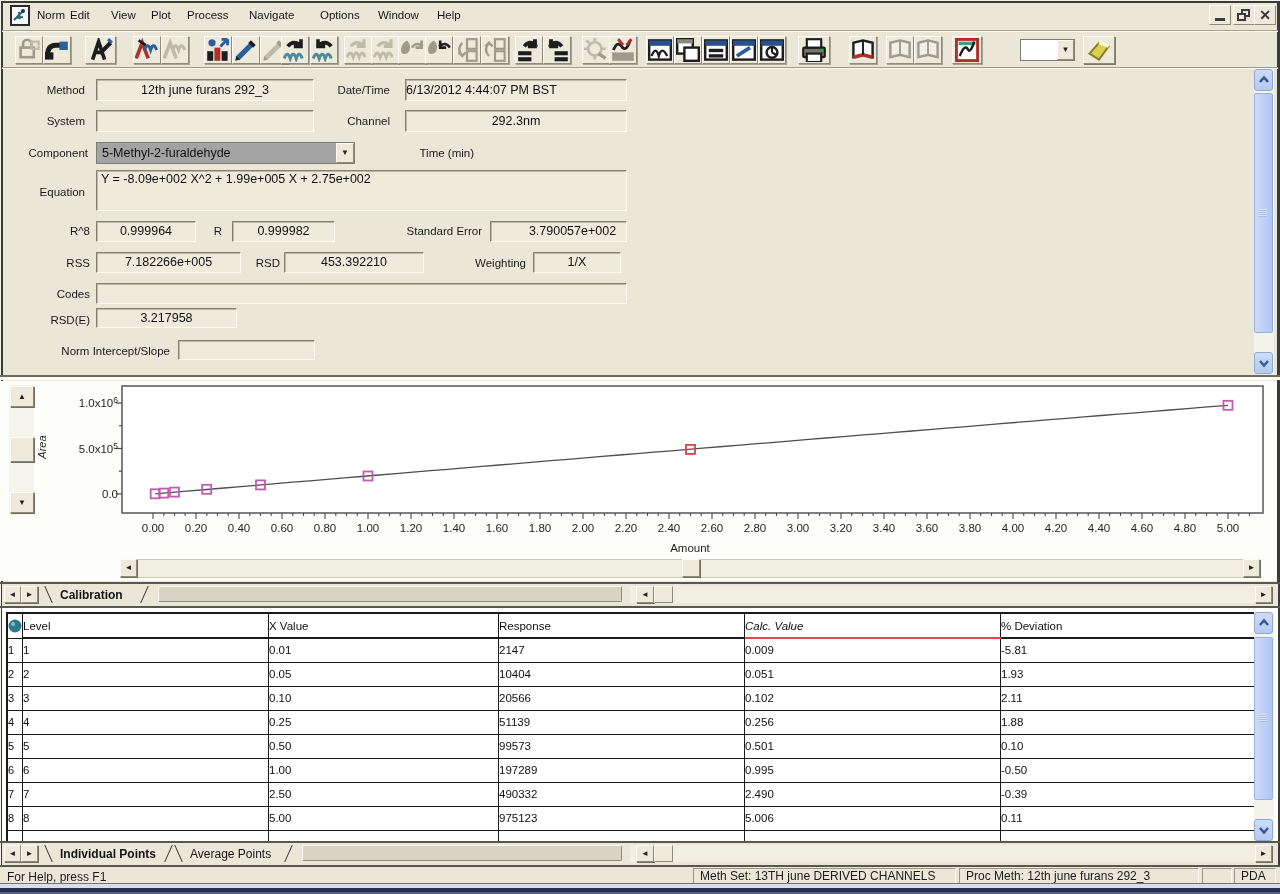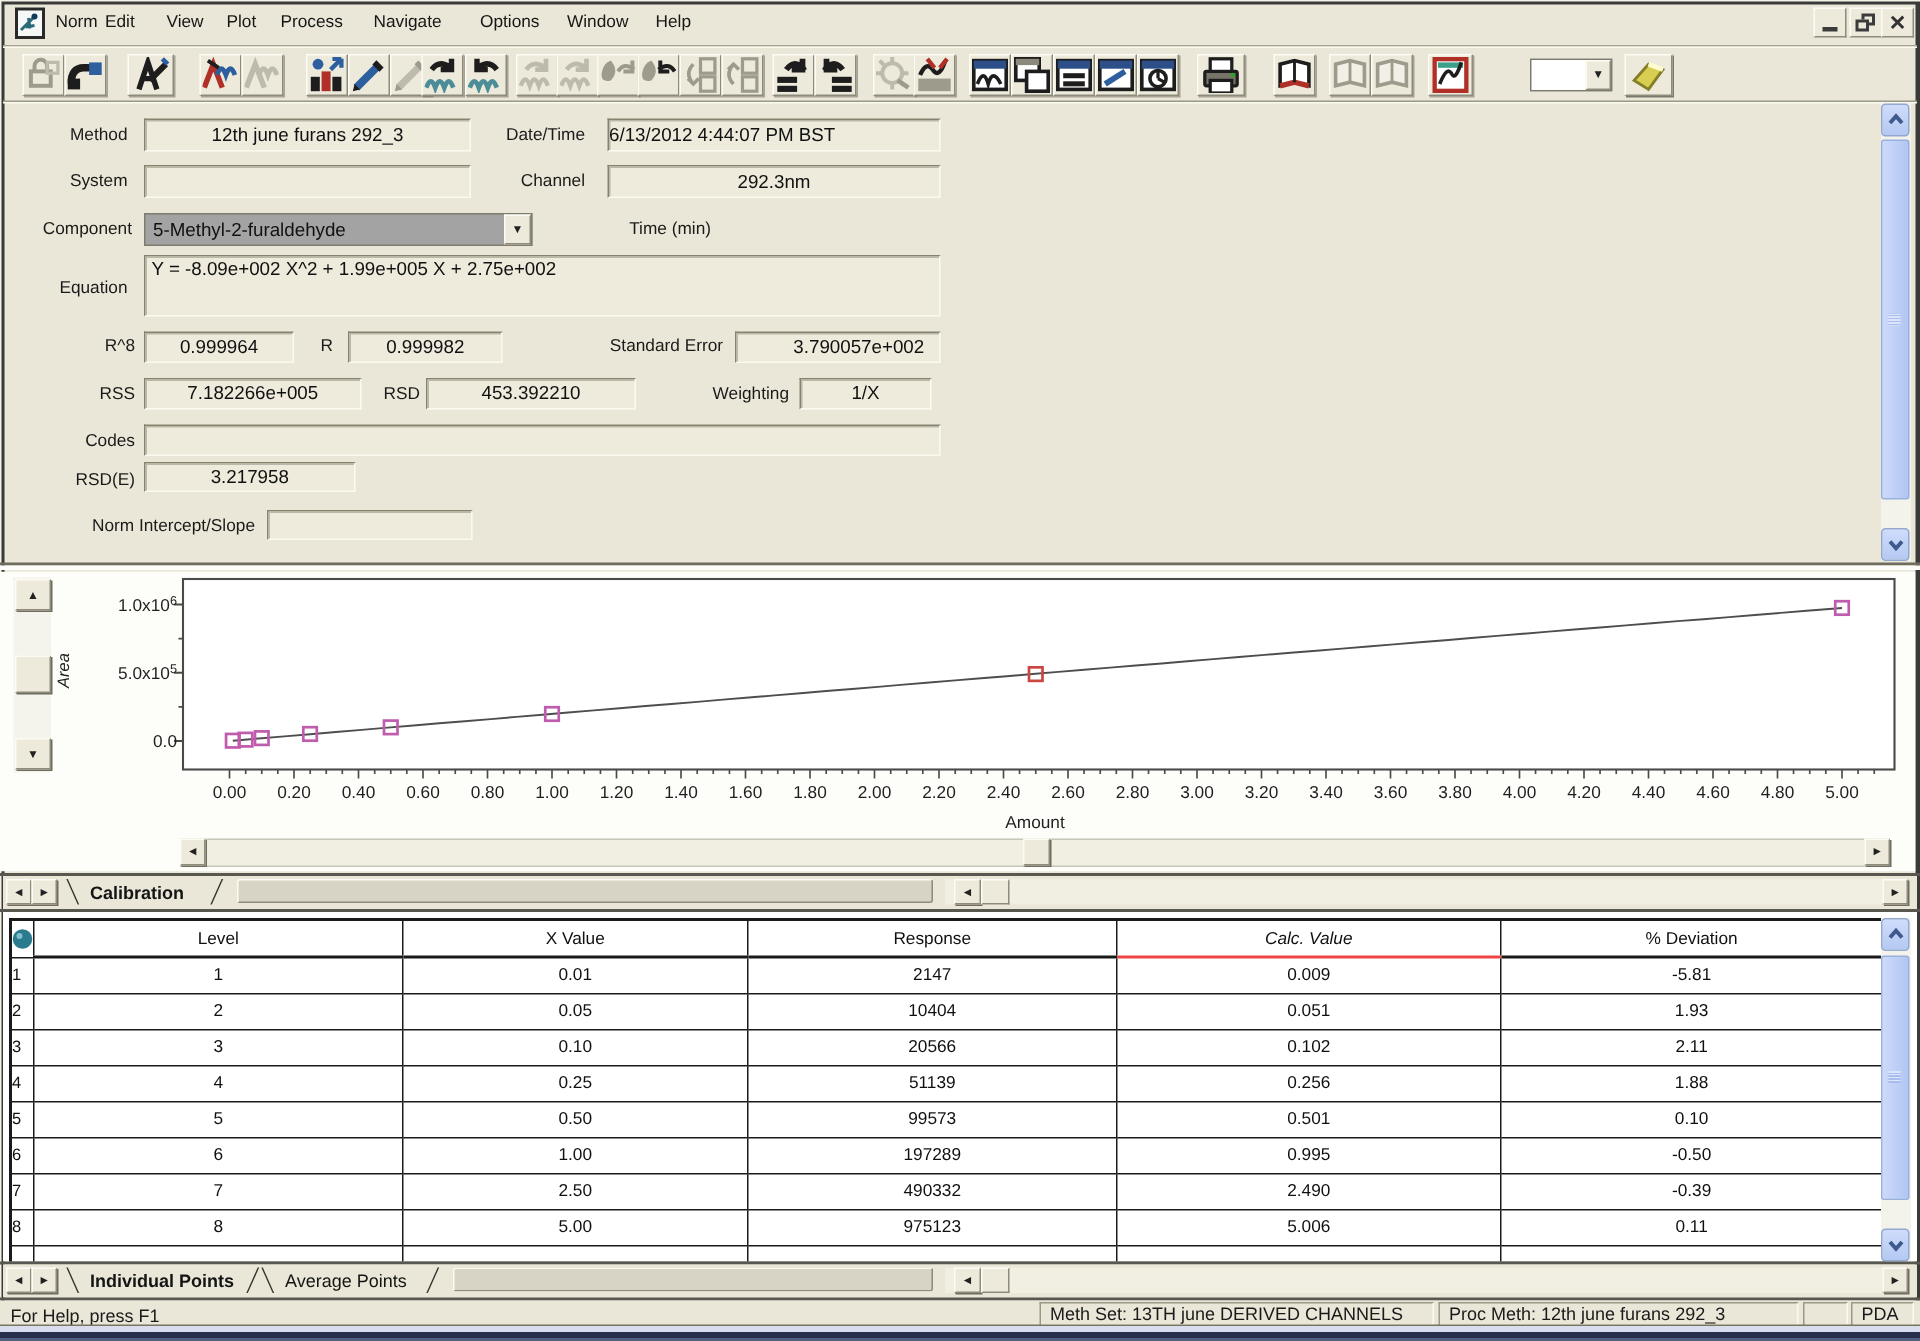--- a/index.html
+++ b/index.html
@@ -1,18 +1,18 @@
 <!DOCTYPE html>
 <html><head><meta charset="utf-8"><style>
 *{margin:0;padding:0;box-sizing:border-box;}
 body{width:1280px;height:894px;overflow:hidden;font-family:"Liberation Sans",sans-serif;background:#eae7d8;position:relative;}
 .lbl{position:absolute;font-size:11.5px;color:#1a1a1a;text-align:right;white-space:nowrap;}
 .box{position:absolute;background:#eeebdd;border:1px solid #85836f;border-right-color:#fbfaf0;border-bottom-color:#fbfaf0;box-shadow:inset 1px 1px 0 rgba(90,88,70,.35);font-size:12.5px;color:#111;text-align:center;white-space:nowrap;}
 .mi{position:absolute;top:9px;font-size:11.5px;color:#161616;}
-td,th{border:1px solid #1a1a1a;font-size:11.5px;font-weight:normal;text-align:center;padding:0;color:#101010;background:#fff;}
+td,th{border:1px solid #1a1a1a;font-size:11.5px;font-weight:normal;text-align:left;padding:0;color:#101010;background:#fff;}
 </style></head><body>
 <div style="position:absolute;left:0;top:0;width:1280px;height:894px;border:3px solid #3a3a38;border-bottom:none;"></div>
 <div style="position:absolute;left:0;top:0;width:1280px;height:1px;background:#f4f2e6;"></div>
 <div style="position:absolute;left:0;top:0;width:1px;height:894px;background:#f4f2e6;"></div>
 <div style="position:absolute;left:10px;top:5px;width:20px;height:21px;background:#f6f8f8;border:2px solid #2a2a2a;"><svg width="16" height="17" xmlns="http://www.w3.org/2000/svg">
       <path d="M2 13 L11 4 M5 11 l6 -1 M7 5 l1 7" stroke="#2a6a78" stroke-width="2" fill="none"></path>
       <circle cx="11" cy="4" r="2" fill="#123a5a"></circle>
     </svg></div>
 <div class="mi" style="left:37px">Norm</div>
 <div class="mi" style="left:70px">Edit</div>

